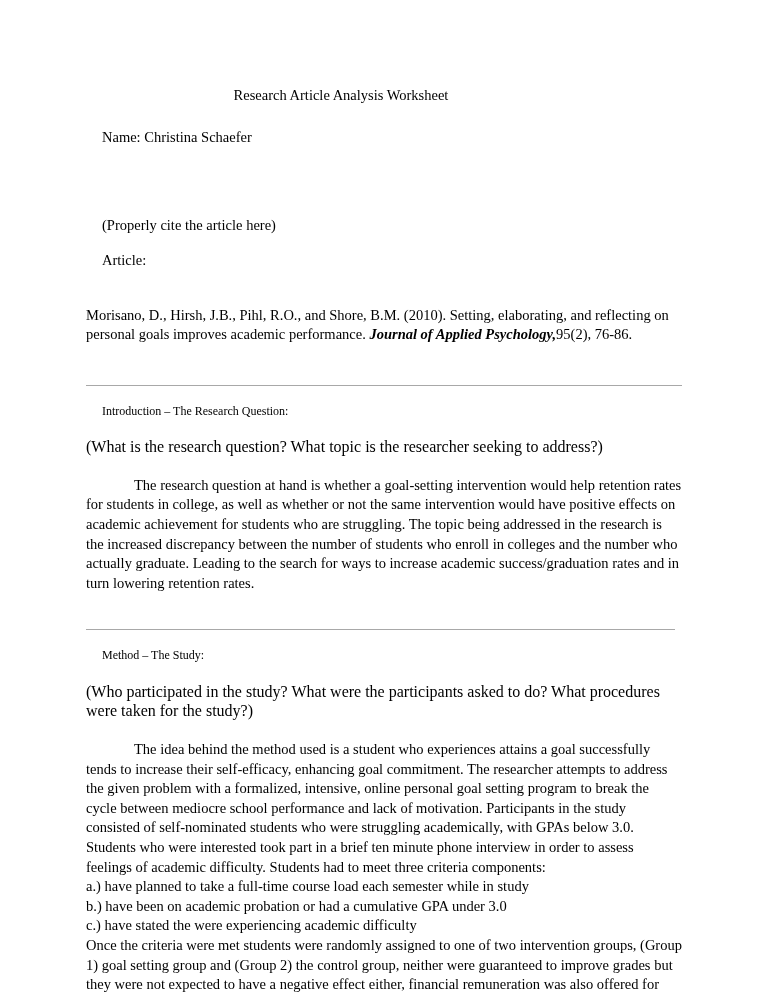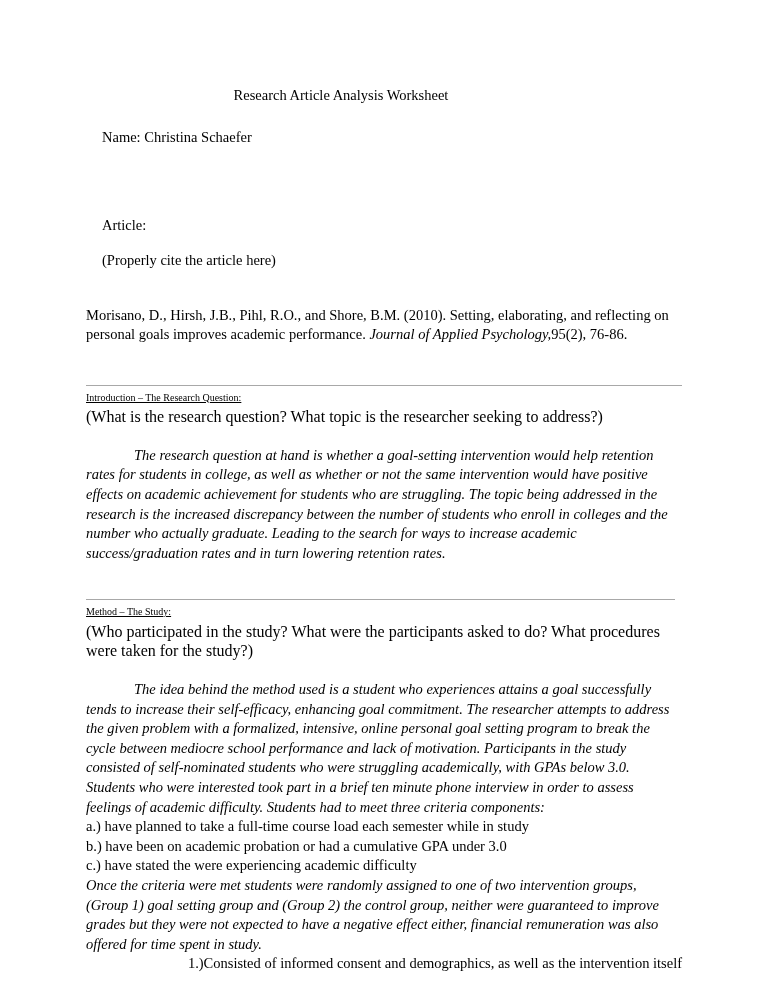--- a/index.html
+++ b/index.html
@@ -37,47 +37,46 @@
     margin: 16px;
   }
   .spacer-lg { height: 36px; }
   .spacer-md { height: 19px; }
   .para {
     font-size: 14.5px;
     line-height: 19.6px;
     margin: 0;
     text-align: left;
     max-width: 596px;
-    font-style: italic;
   }
   .para.indent {
     text-indent: 48px;
   }
   .cite {
     font-size: 14.5px;
     line-height: 19.6px;
     margin: 0;
     max-width: 596px;
   }
   .cite .ital {
     font-style: italic;
+    font-weight: bold;
   }
   .rule {
     border: 0;
     border-top: 1.4px solid #a8a8a8;
     margin: 0 0 2px 0;
     height: 0;
   }
   .rule.intro-rule { width: 596px; }
   .rule.method-rule { width: 589px; }
   .section-head {
-    font-size: 10px;
+    font-size: 12px;
     line-height: 19.5px;
-    margin: 0;
-    text-decoration: underline;
+    margin: 16px;
   }
   .sub-q {
     font-size: 16px;
     line-height: 19.6px;
     margin: 0;
     max-width: 596px;
   }
   .crit-list, .stage-list {
     margin: 0;
     padding: 0;
@@ -99,22 +98,22 @@
 <body>
 
 <div class="page">
 
   <div class="doc-title">Research Article Analysis Worksheet</div>
 
   <div class="line">Name: Christina Schaefer</div>
 
   <div class="spacer-lg"></div>
 
+  <div class="line">(Properly cite the article here)</div>
   <div class="line">Article:</div>
-  <div class="line">(Properly cite the article here)</div>
 
   <div class="spacer-md"></div>
 
   <p class="cite"><span>Morisano, D., Hirsh, J.B., Pihl, R.O., and Shore, B.M. (2010). Setting, elaborating, and reflecting on personal goals improves academic performance. </span><span class="ital">Journal of Applied Psychology,</span><span>95(2), 76-86.</span></p>
 
   <div style="height:40px"></div>
 
   <hr class="rule intro-rule">
 
   <div class="section-head">Introduction – The Research Question:</div>

